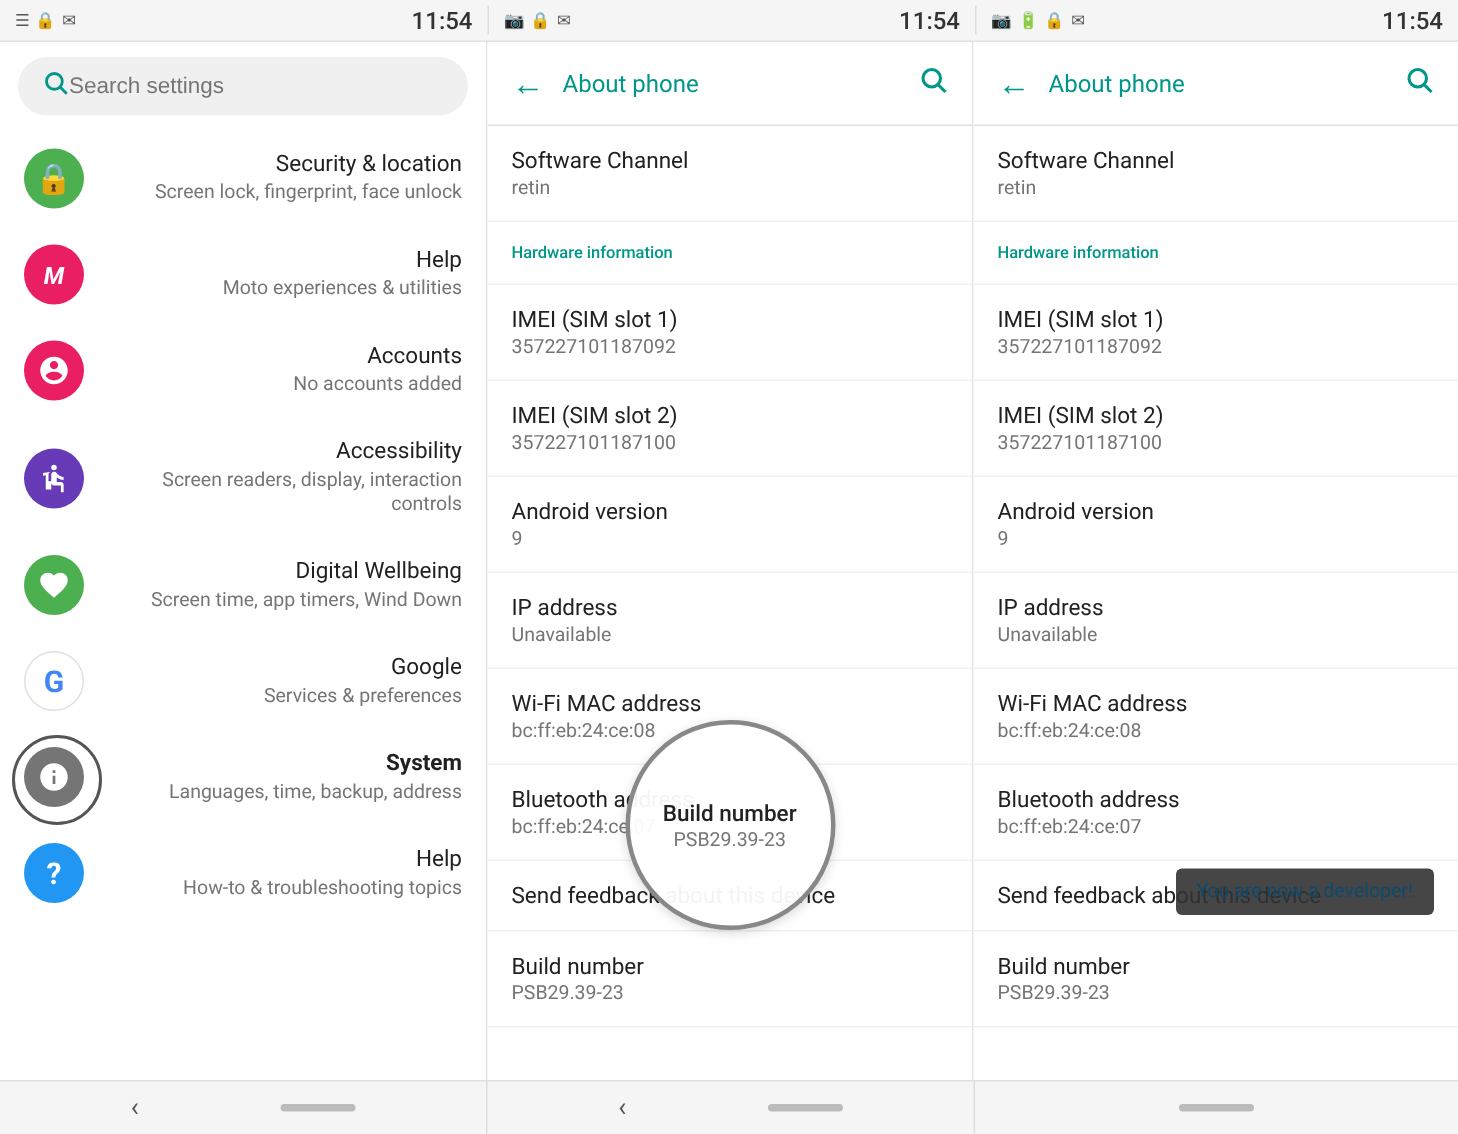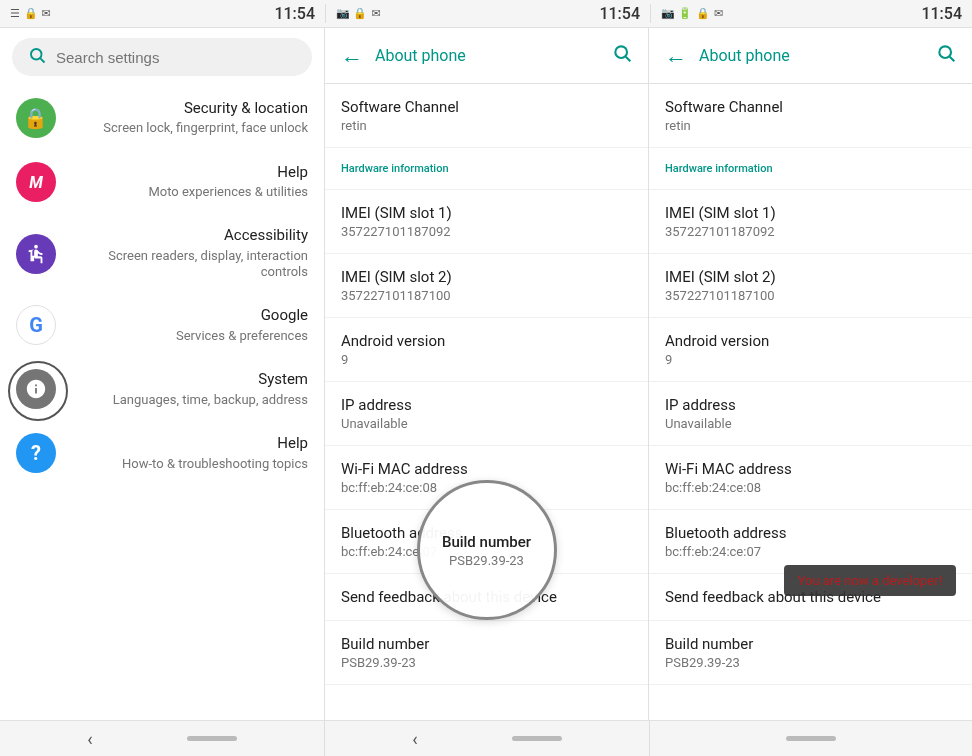--- a/index.html
+++ b/index.html
@@ -50,21 +50,20 @@
       overflow: hidden;
     }
 
     .search-bar {
       margin: 10px 12px;
       display: flex;
       align-items: center;
       background: #f0f0f0;
       border-radius: 25px;
       padding: 8px 16px;
-      gap: 10px;
     }
     .search-bar .search-icon-svg {
       color: #009688;
       font-size: 18px;
     }
     .search-bar input {
       border: none;
       background: transparent;
       font-size: 15px;
       color: #666;
@@ -107,21 +106,21 @@
     }
     .settings-item-subtitle {
       font-size: 13px;
       color: #757575;
       margin-top: 2px;
       line-height: 1.3;
     }
 
     
     .settings-item.active-item .settings-item-title {
-      font-weight: 400;
+      font-weight: 700;
     }
     .system-circle {
       position: relative;
     }
     .system-circle::before {
       content: '';
       position: absolute;
       width: 56px;
       height: 56px;
       border-radius: 50%;
@@ -219,24 +218,24 @@
     }
     .build-circle-value {
       font-size: 13px;
       color: #757575;
       margin-top: 2px;
     }
 
     
     .toast-notification {
       position: absolute;
-      bottom: 124px;
+      bottom: 110px;
       right: 16px;
       background: rgba(50,50,50,0.9);
-      color: #b91c1c;
+      color: #0c4a6e;
       padding: 8px 14px;
       border-radius: 4px;
       font-size: 13px;
       z-index: 10;
     }
 
     
     .bottom-nav {
       height: 36px;
       background: #f5f5f5;
@@ -319,34 +318,56 @@
       </div>
 
       <div class="settings-item">
         <div class="settings-icon" style="background:#e91e63; font-weight:bold; font-size:16px; font-style:italic;">M</div>
         <div class="settings-item-text">
           <div class="settings-item-title">Help</div>
           <div class="settings-item-subtitle">Moto experiences &amp; utilities</div>
         </div>
       </div>
 
+      <div class="settings-item">
+        <div class="settings-icon" style="background:#e91e63;">
+          <svg width="22" height="22" viewBox="0 0 24 24" fill="white">
+            <path d="M12 2C6.48 2 2 6.48 2 12s4.48 10 10 10 10-4.48 10-10S17.52 2 12 2zm0 3c1.66 0 3 1.34 3 3s-1.34 3-3 3-3-1.34-3-3 1.34-3 3-3zm0 14.2c-2.5 0-4.71-1.28-6-3.22.03-1.99 4-3.08 6-3.08 1.99 0 5.97 1.09 6 3.08-1.29 1.94-3.5 3.22-6 3.22z"></path>
+          </svg>
+        </div>
+        <div class="settings-item-text">
+          <div class="settings-item-title">Accounts</div>
+          <div class="settings-item-subtitle">No accounts added</div>
+        </div>
+      </div>
 
       <div class="settings-item">
         <div class="settings-icon" style="background:#673ab7;">
           <svg width="22" height="22" viewBox="0 0 24 24" fill="white">
             <circle cx="12" cy="4" r="2"></circle>
             <path d="M19 13v-2c-1.54.02-3.09-.75-4.07-1.83l-1.29-1.43c-.17-.19-.38-.34-.61-.45-.01 0-.01-.01-.02-.01H13c-.35-.2-.75-.3-1.19-.26C10.76 7.11 10 8.04 10 9.09V15c0 1.1.9 2 2 2h5v5h2v-5.5c0-1.1-.9-2-2-2h-3v-3.45c1.29 1.07 3.25 1.94 5 1.95zm-9 7v-6H8v6H6V9.66l-2 .34V7.99L10 7v.02c-2 .36-2 2-2 2V20H7z"></path>
           </svg>
         </div>
         <div class="settings-item-text">
           <div class="settings-item-title">Accessibility</div>
           <div class="settings-item-subtitle">Screen readers, display, interaction controls</div>
         </div>
       </div>
 
+      <div class="settings-item">
+        <div class="settings-icon" style="background:#4caf50;">
+          <svg width="22" height="22" viewBox="0 0 24 24" fill="white">
+            <path d="M12 21.35l-1.45-1.32C5.4 15.36 2 12.28 2 8.5 2 5.42 4.42 3 7.5 3c1.74 0 3.41.81 4.5 2.09C13.09 3.81 14.76 3 16.5 3 19.58 3 22 5.42 22 8.5c0 3.78-3.4 6.86-8.55 11.54L12 21.35z"></path>
+          </svg>
+        </div>
+        <div class="settings-item-text">
+          <div class="settings-item-title">Digital Wellbeing</div>
+          <div class="settings-item-subtitle">Screen time, app timers, Wind Down</div>
+        </div>
+      </div>
 
       <div class="settings-item">
         <div class="settings-icon" style="background:#fff; border: 1px solid #e0e0e0; font-weight:bold; font-size:20px; color:#4285f4;">G</div>
         <div class="settings-item-text">
           <div class="settings-item-title">Google</div>
           <div class="settings-item-subtitle">Services &amp; preferences</div>
         </div>
       </div>
 
       <div class="settings-item active-item">

